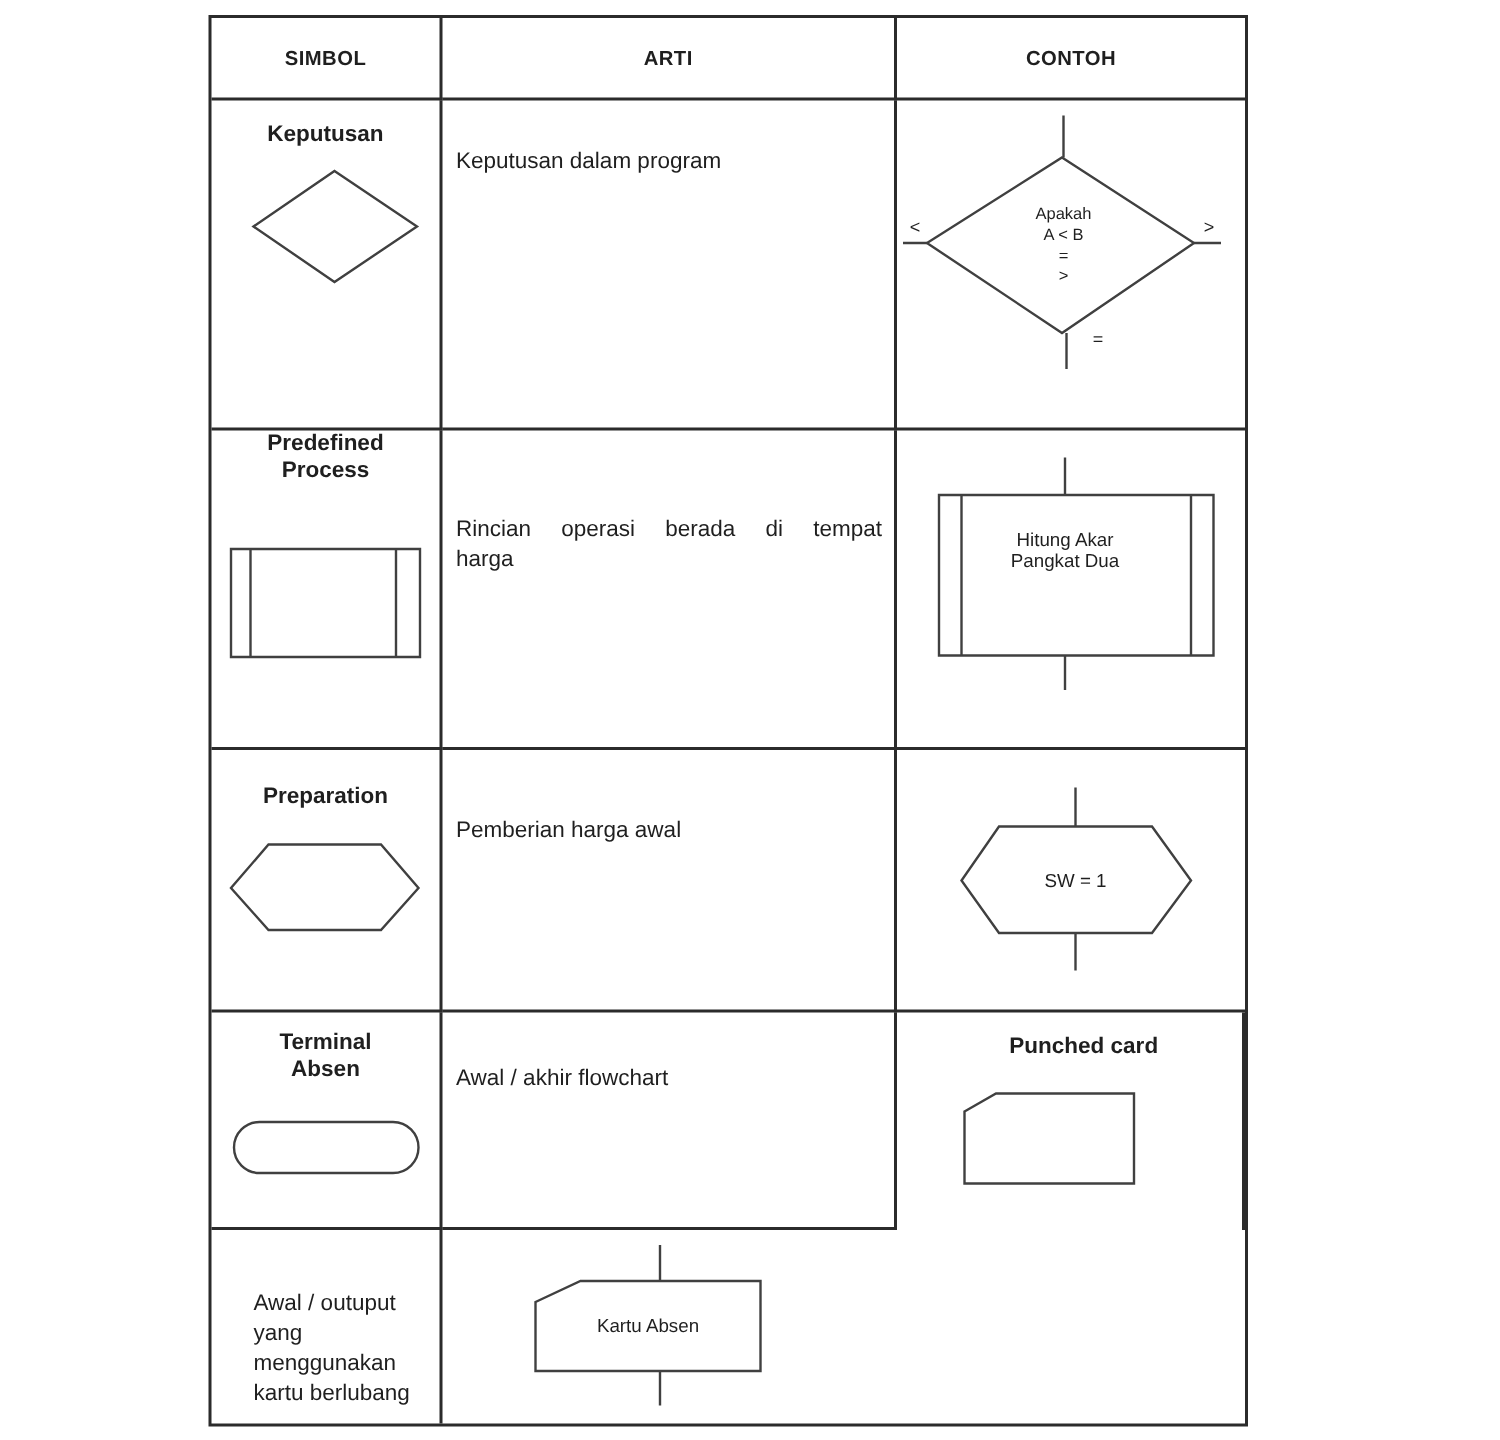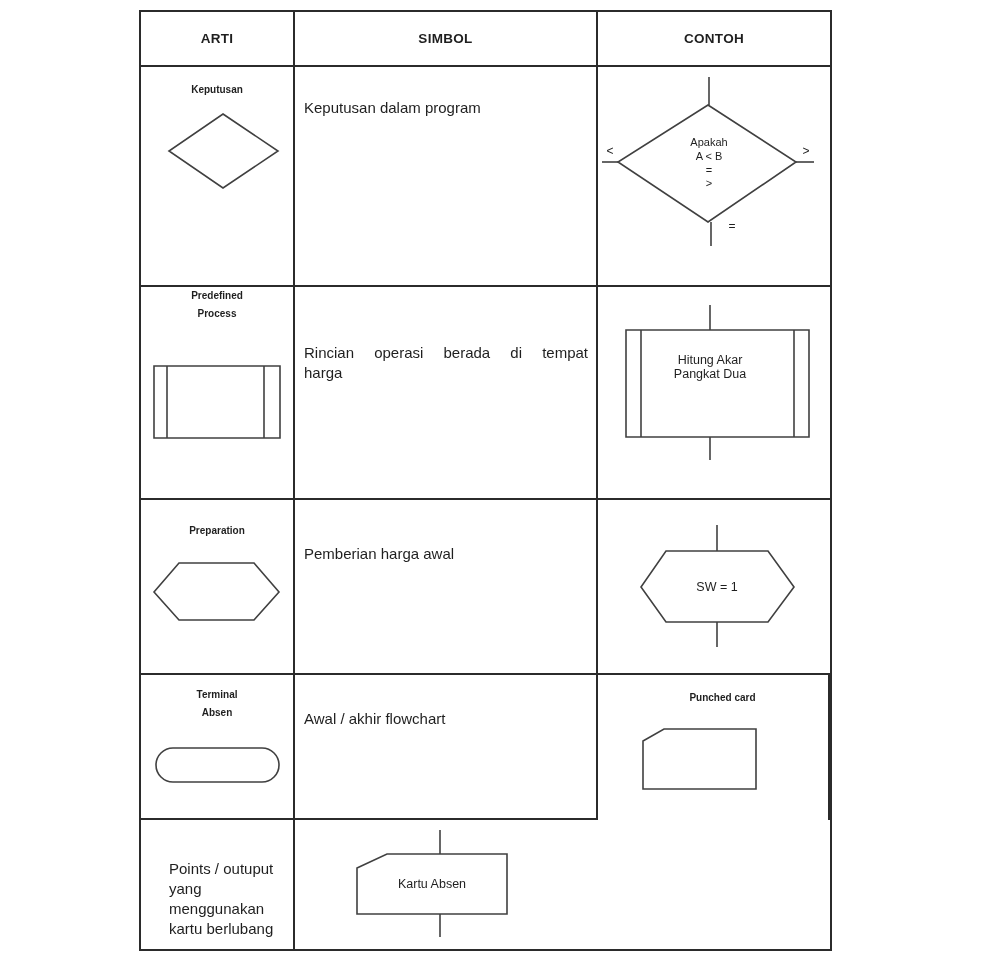--- a/index.html
+++ b/index.html
@@ -25,42 +25,42 @@
     position: relative;
     overflow: hidden;
   }
   .cell.last-col { border-right: none; }
   .cell.last-row { border-bottom: none; margin-left: 19px; }
   .hcell {
     display: flex; align-items: center; justify-content: center;
     font-weight: bold; font-size: 13.5px; letter-spacing: 0.3px;
   }
   .sym-label {
-    text-align: center; font-weight: bold; font-size: 10px; line-height: 18px;
+    text-align: center; font-weight: bold; font-size: 15px; line-height: 18px;
     position: relative; z-index: 2;
   }
   .shape-svg { position: absolute; left: 0; top: 0; z-index: 1; display: block; }
   .shape-svg * { vector-effect: non-scaling-stroke; }
   .stroke { fill: none; stroke: #404040; stroke-width: 1.6; }
   .arti { font-size: 15px; line-height: 20px; padding-left: 9px; padding-right: 8px; }
   .arti .justified { text-align: justify; text-align-last: justify; }
   .svgtext { fill: #1f1f1f; text-anchor: middle; font-size: 12.5px; font-family: "Liberation Sans", sans-serif; }
   .svgtext.small { font-size: 11px; }
   .svgtext.branch { font-size: 12px; }
 </style>
 </head>
 <body>
 
 <div class="symbol-table">
 
   <div class="cell hcell">
-    <span>ARTI</span>
+    <span>SIMBOL</span>
   </div>
   <div class="cell hcell">
-    <span>SIMBOL</span>
+    <span>ARTI</span>
   </div>
   <div class="cell hcell last-col">
     <span>CONTOH</span>
   </div>
 
   <div class="cell">
     <div class="sym-label" style="padding-top:14px">Keputusan</div>
     <svg class="shape-svg" width="154" height="220">
       <polygon class="stroke" points="82,47 137,84 82,121 28,84"></polygon>
     </svg>
@@ -143,21 +143,21 @@
     <div>Awal / akhir flowchart</div>
   </div>
 
   <div class="cell last-row">
     <div class="sym-label" style="padding-top:14px">Punched card</div>
     <svg class="shape-svg" width="154" height="127">
       <polygon class="stroke" points="26,66 47,54 139,54 139,114 26,114"></polygon>
     </svg>
   </div>
   <div class="cell arti last-row" style="padding-top:39px">
-    <div>Points / outuput yang menggunakan</div>
+    <div>Awal / outuput yang menggunakan</div>
     <div>kartu berlubang</div>
   </div>
   <div class="cell last-col last-row">
     <svg class="shape-svg" width="232" height="127">
       <line class="stroke" x1="126" y1="10" x2="126" y2="34"></line>
       <polygon class="stroke" points="43,48 73,34 193,34 193,94 43,94" fill="#ffffff"></polygon>
       <line class="stroke" x1="126" y1="94" x2="126" y2="117"></line>
       <text class="svgtext" x="118" y="68">Kartu Absen</text>
     </svg>
   </div>

